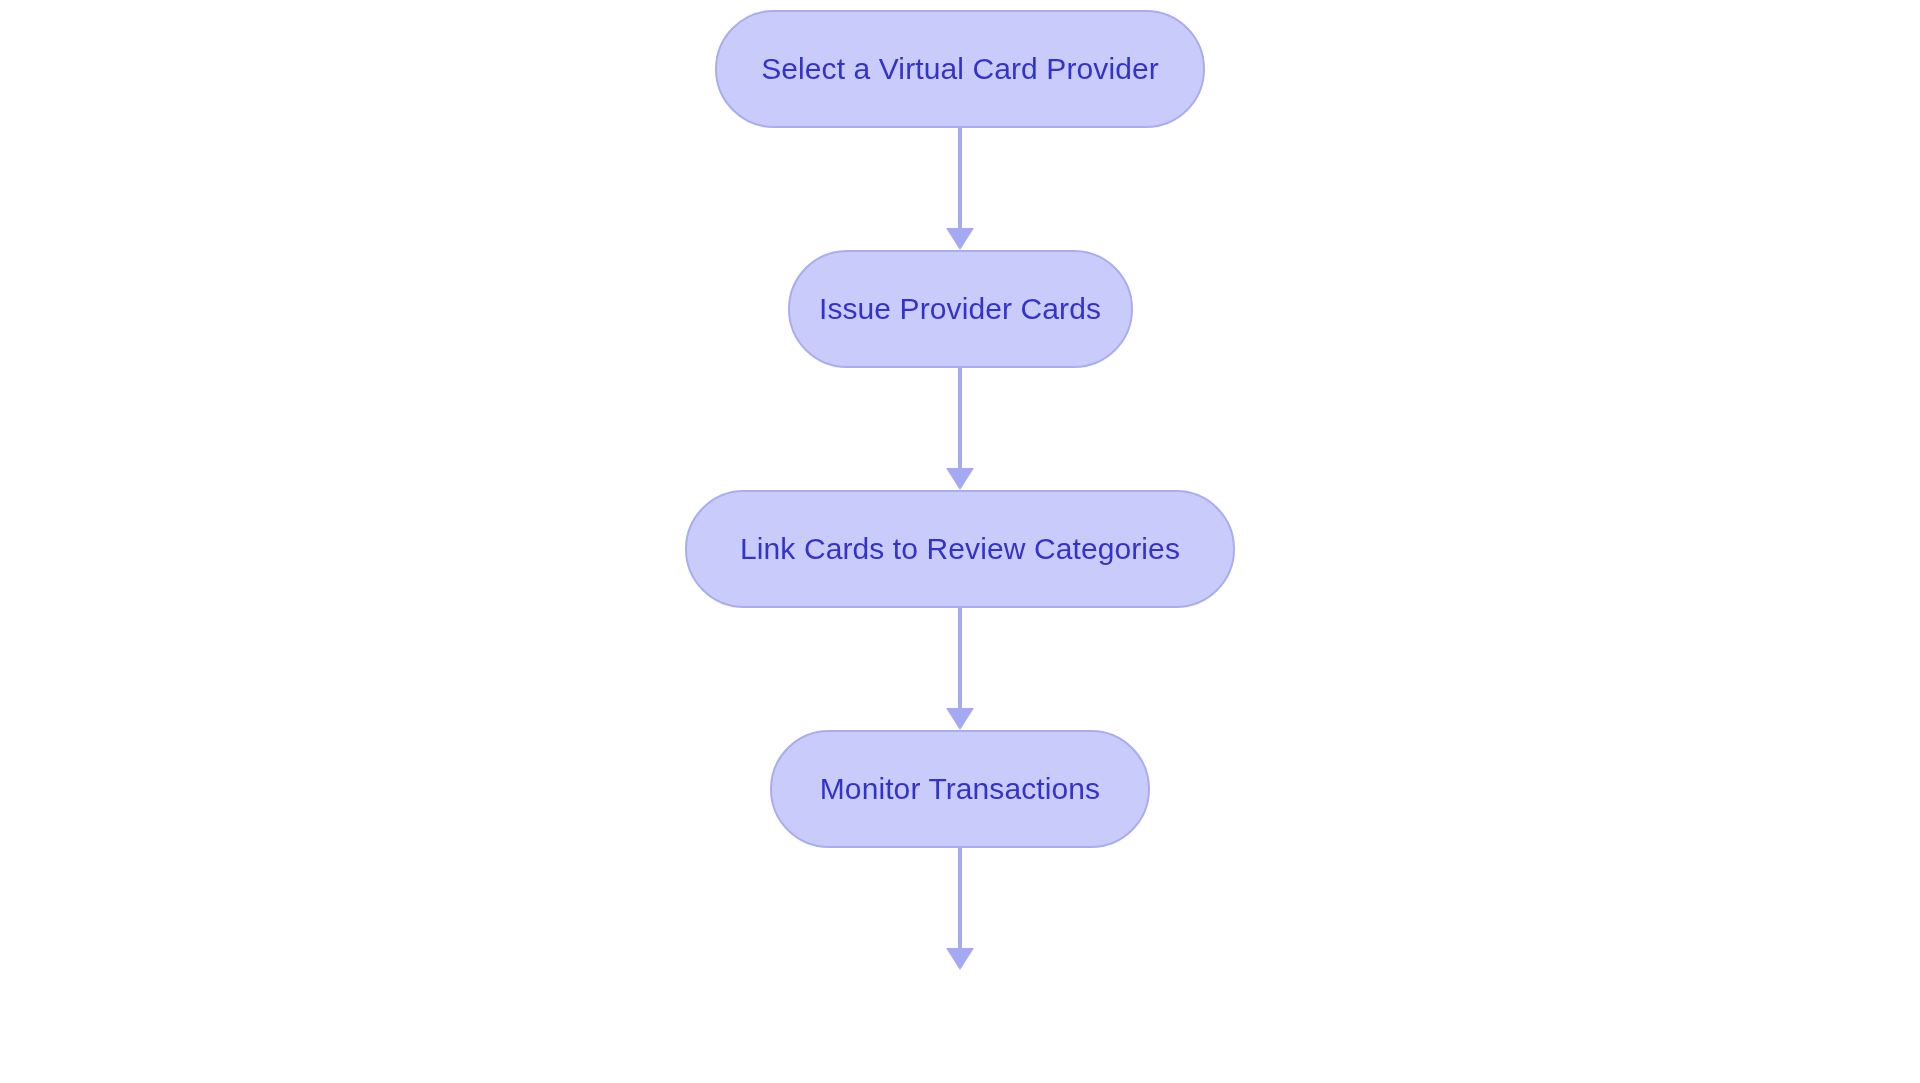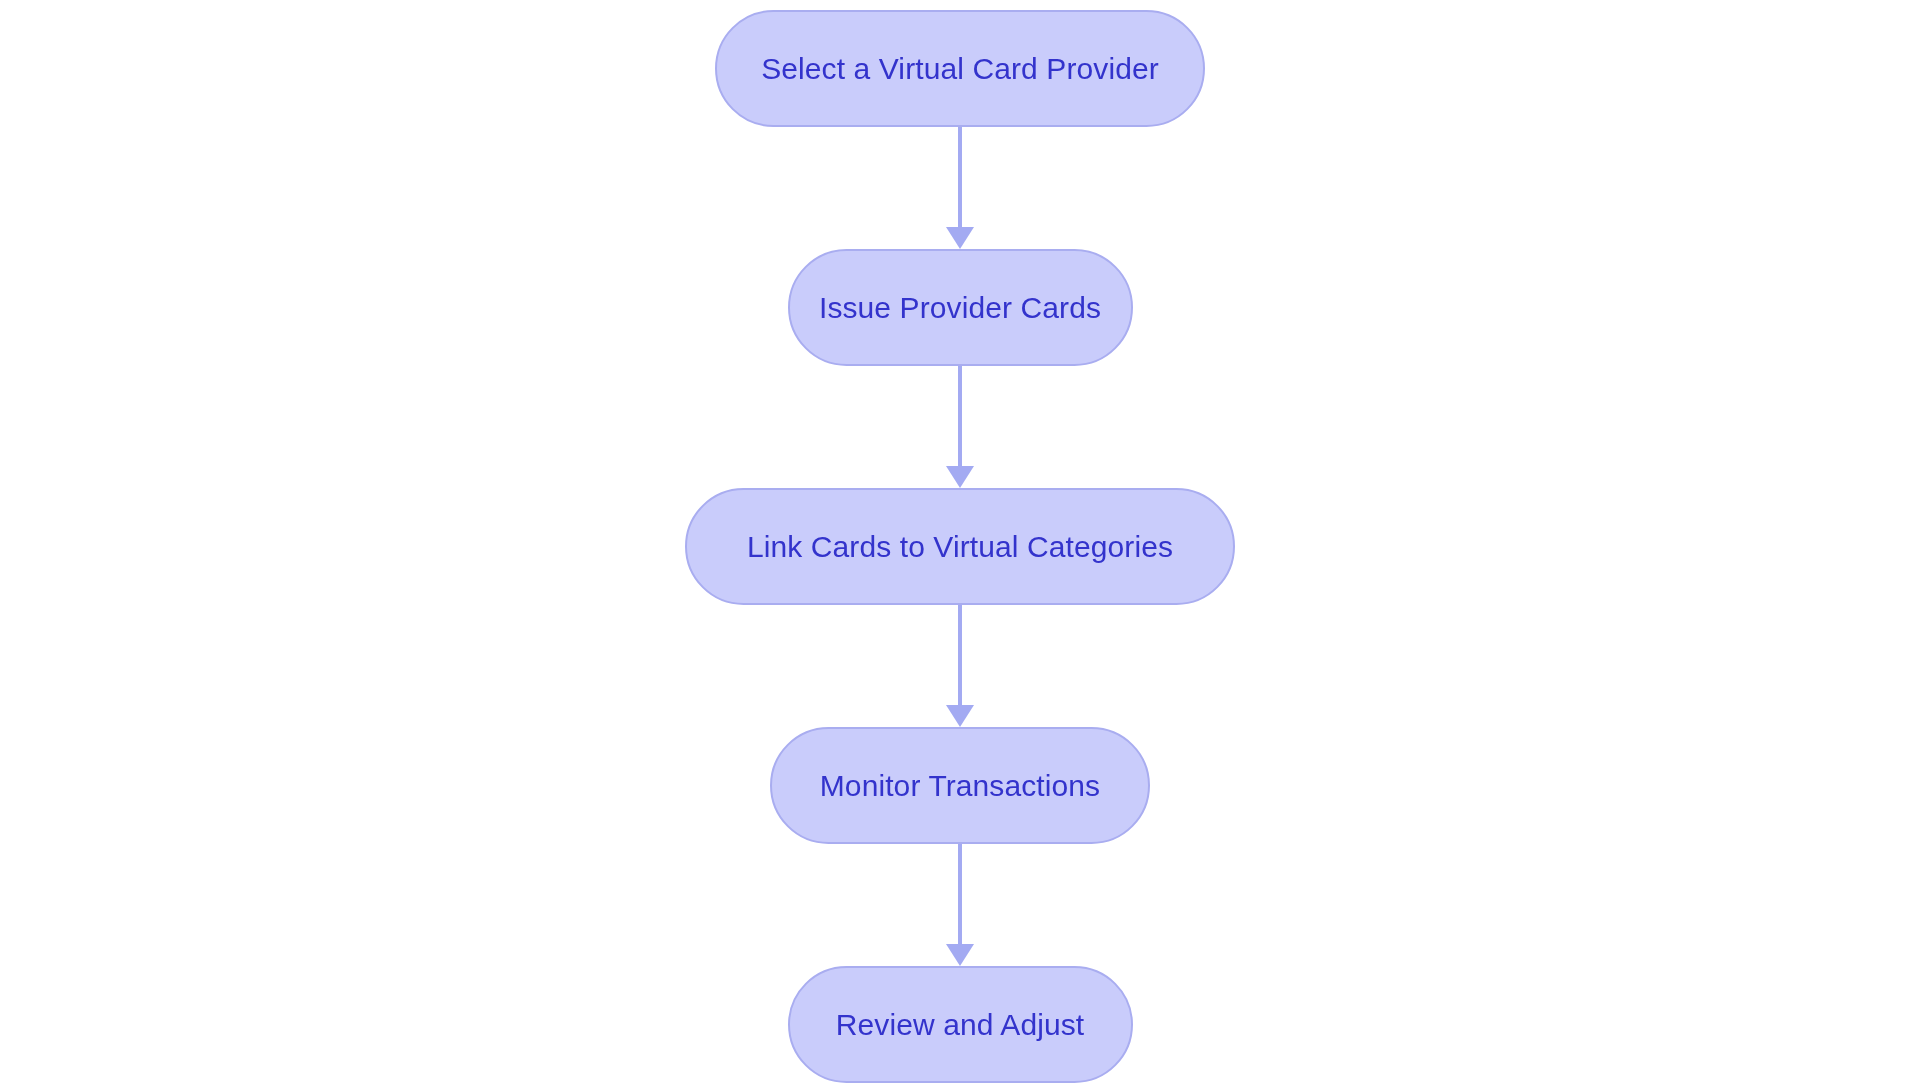--- a/index.html
+++ b/index.html
@@ -89,39 +89,36 @@
     </div>
 
     <span class="connector">
       <svg width="40" height="122" viewBox="0 0 40 122" xmlns="http://www.w3.org/2000/svg">
         <line x1="20" y1="0" x2="20" y2="100" stroke="#a3aaf2" stroke-width="4"></line>
         <polygon points="6,100 34,100 20,122" fill="#a3aaf2"></polygon>
       </svg>
     </span>
 
     <div class="node node-2">
-      <span class="node-label">Link Cards to Virtual Categories</span>
+      <span class="node-label">Link Cards to Review Categories</span>
     </div>
 
     <span class="connector">
       <svg width="40" height="122" viewBox="0 0 40 122" xmlns="http://www.w3.org/2000/svg">
         <line x1="20" y1="0" x2="20" y2="100" stroke="#a3aaf2" stroke-width="4"></line>
         <polygon points="6,100 34,100 20,122" fill="#a3aaf2"></polygon>
       </svg>
     </span>
 
     <div class="node node-3">
       <span class="node-label">Monitor Transactions</span>
     </div>
 
     <span class="connector">
       <svg width="40" height="122" viewBox="0 0 40 122" xmlns="http://www.w3.org/2000/svg">
         <line x1="20" y1="0" x2="20" y2="100" stroke="#a3aaf2" stroke-width="4"></line>
         <polygon points="6,100 34,100 20,122" fill="#a3aaf2"></polygon>
       </svg>
     </span>
 
-    <div class="node node-4">
-      <span class="node-label">Review and Adjust</span>
-    </div>
 
   </div>
 </div>
 
 </body></html>

